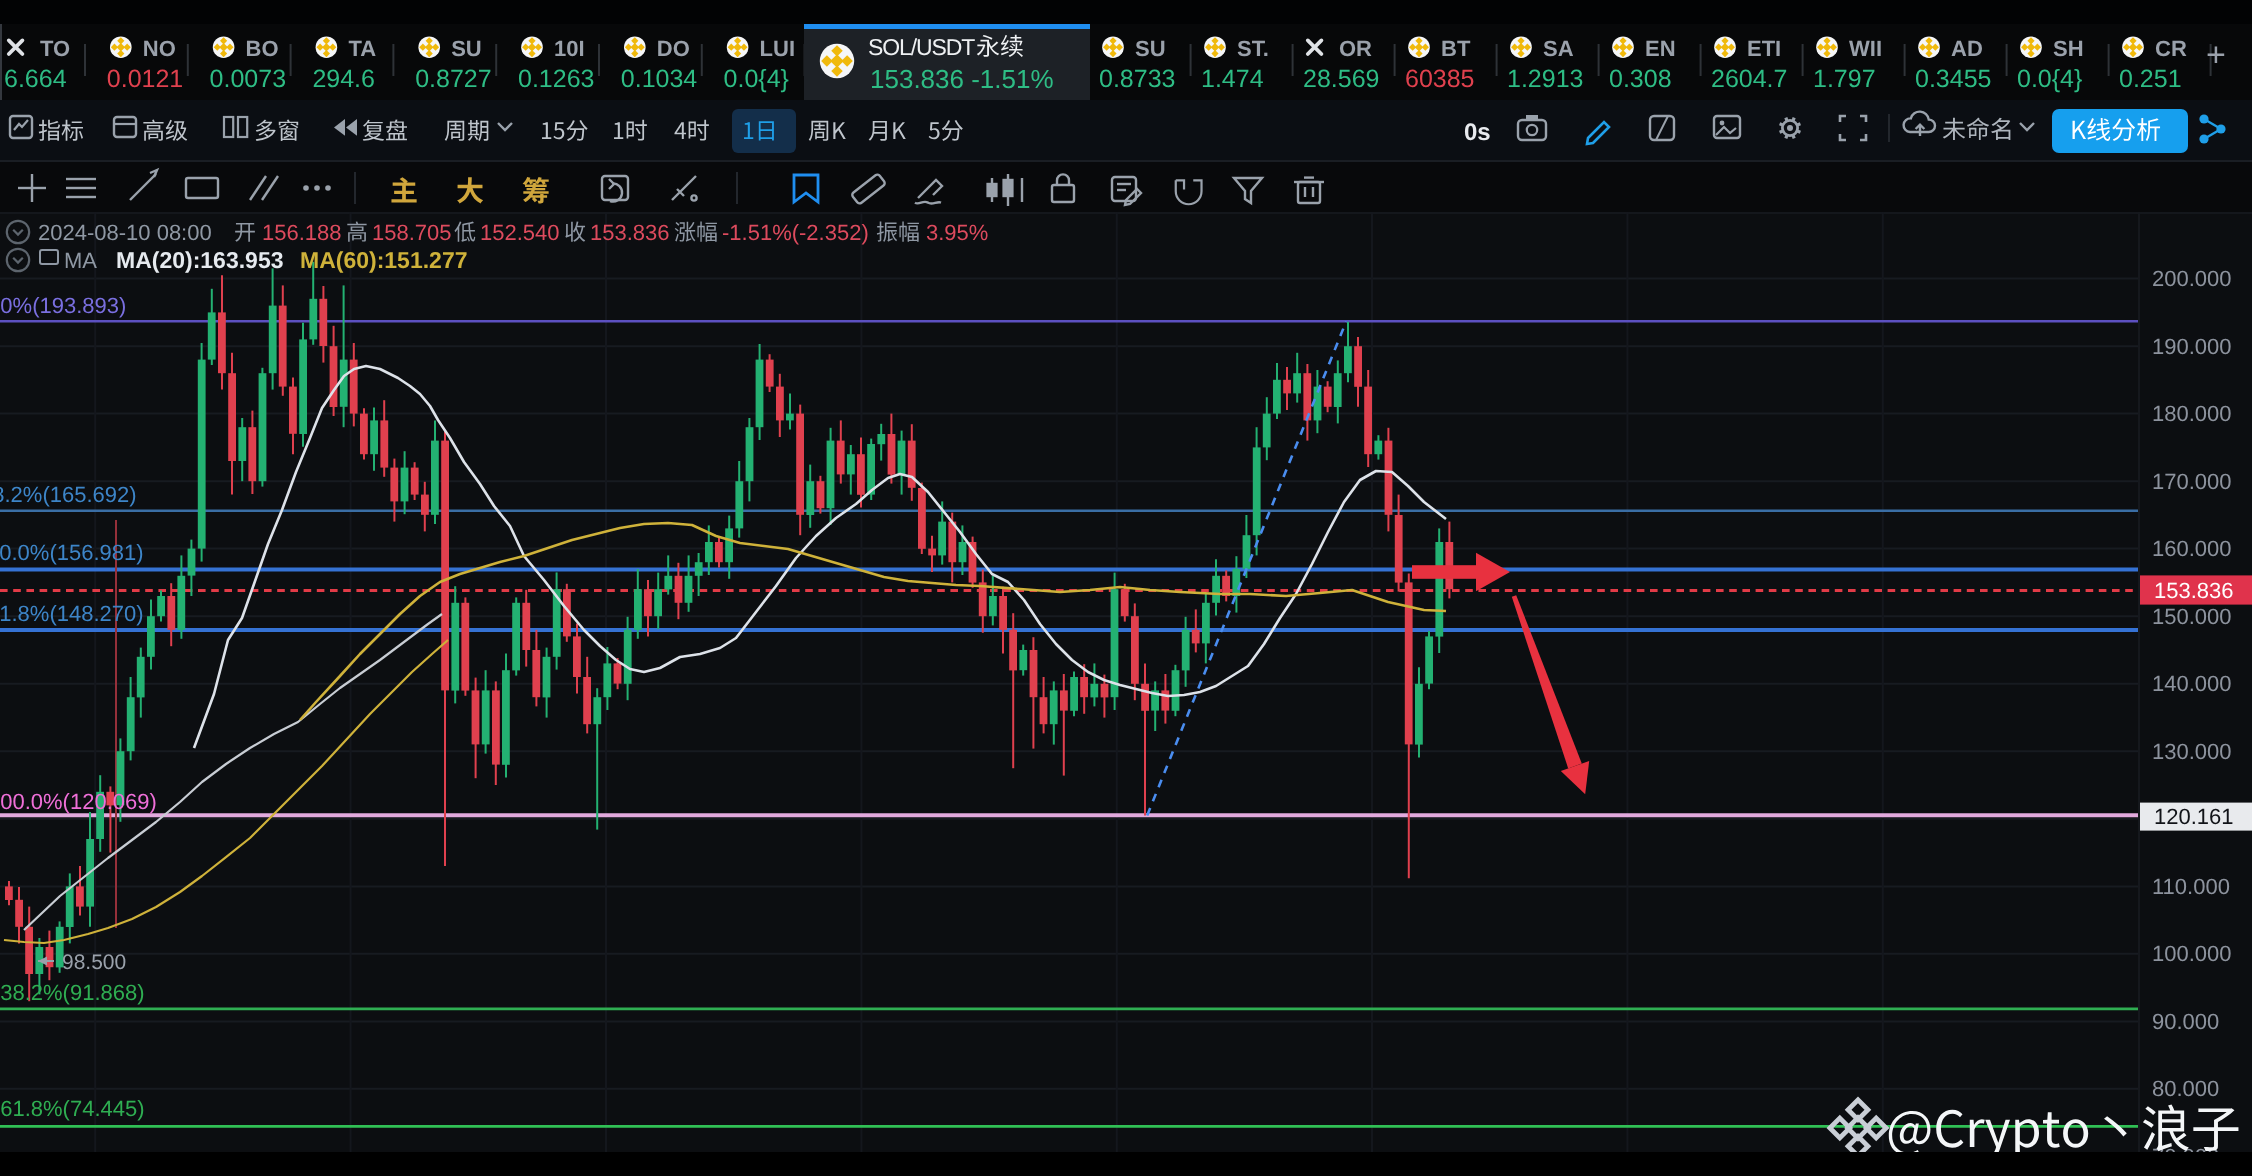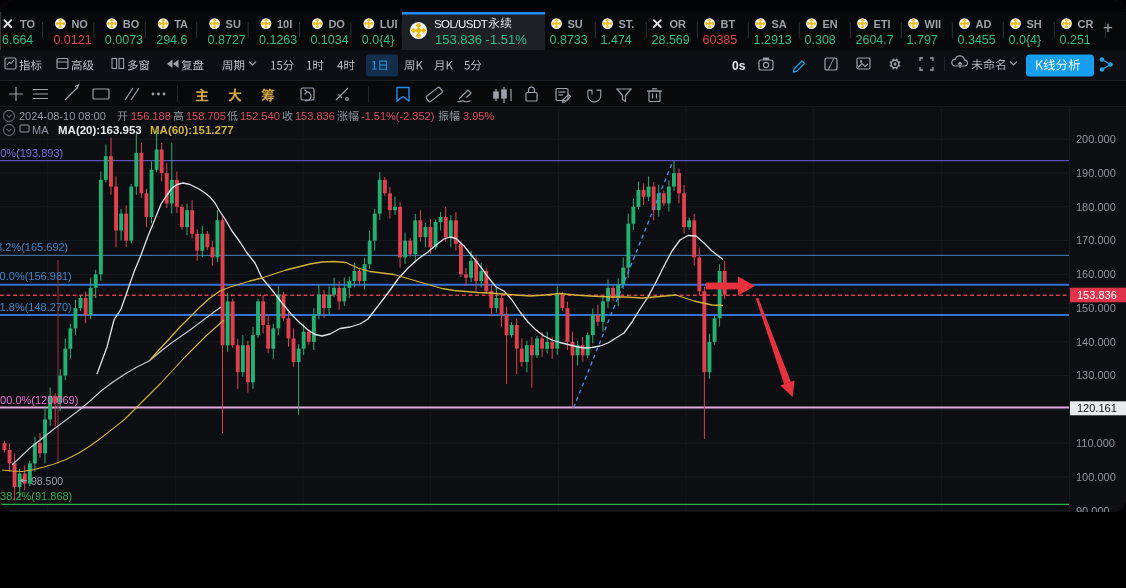--- a/index.html
+++ b/index.html
@@ -1,15 +1,15 @@
 <!DOCTYPE html>
 <html><head><meta charset="utf-8"><title>chart</title><style>
 html,body{margin:0;padding:0;background:#000;}
-#p{position:relative;width:1126px;height:512px;overflow:hidden;background:#a21caf;
-font-family:"Liberation Sans",sans-serif;border-radius:14px;}
+#p{position:relative;width:1126px;height:576px;overflow:hidden;background:#a21caf;
+font-family:"Liberation Sans",sans-serif;}
 svg text{font-family:"Liberation Sans",sans-serif;}
 </style></head><body>
 <div id="p"><svg width="1126" height="588" viewBox="0 0 1126 588" shape-rendering="auto">
       <rect width="1126" height="588" fill="#0b0d10"></rect>
       <rect x="0" y="0" width="1126" height="12" fill="#020304"></rect>
       <rect x="0" y="12" width="1126" height="38" fill="#070809"></rect>
       <rect x="0" y="50" width="1126" height="31" fill="#0b0e13"></rect>
       <rect x="0" y="81" width="1126" height="25" fill="#08090b"></rect>
       <rect x="0" y="106" width="1126" height="482" fill="#0c0e11"></rect>
       <line x1="0" y1="80.5" x2="1126" y2="80.5" stroke="#1a1e24" stroke-width="1"></line>

